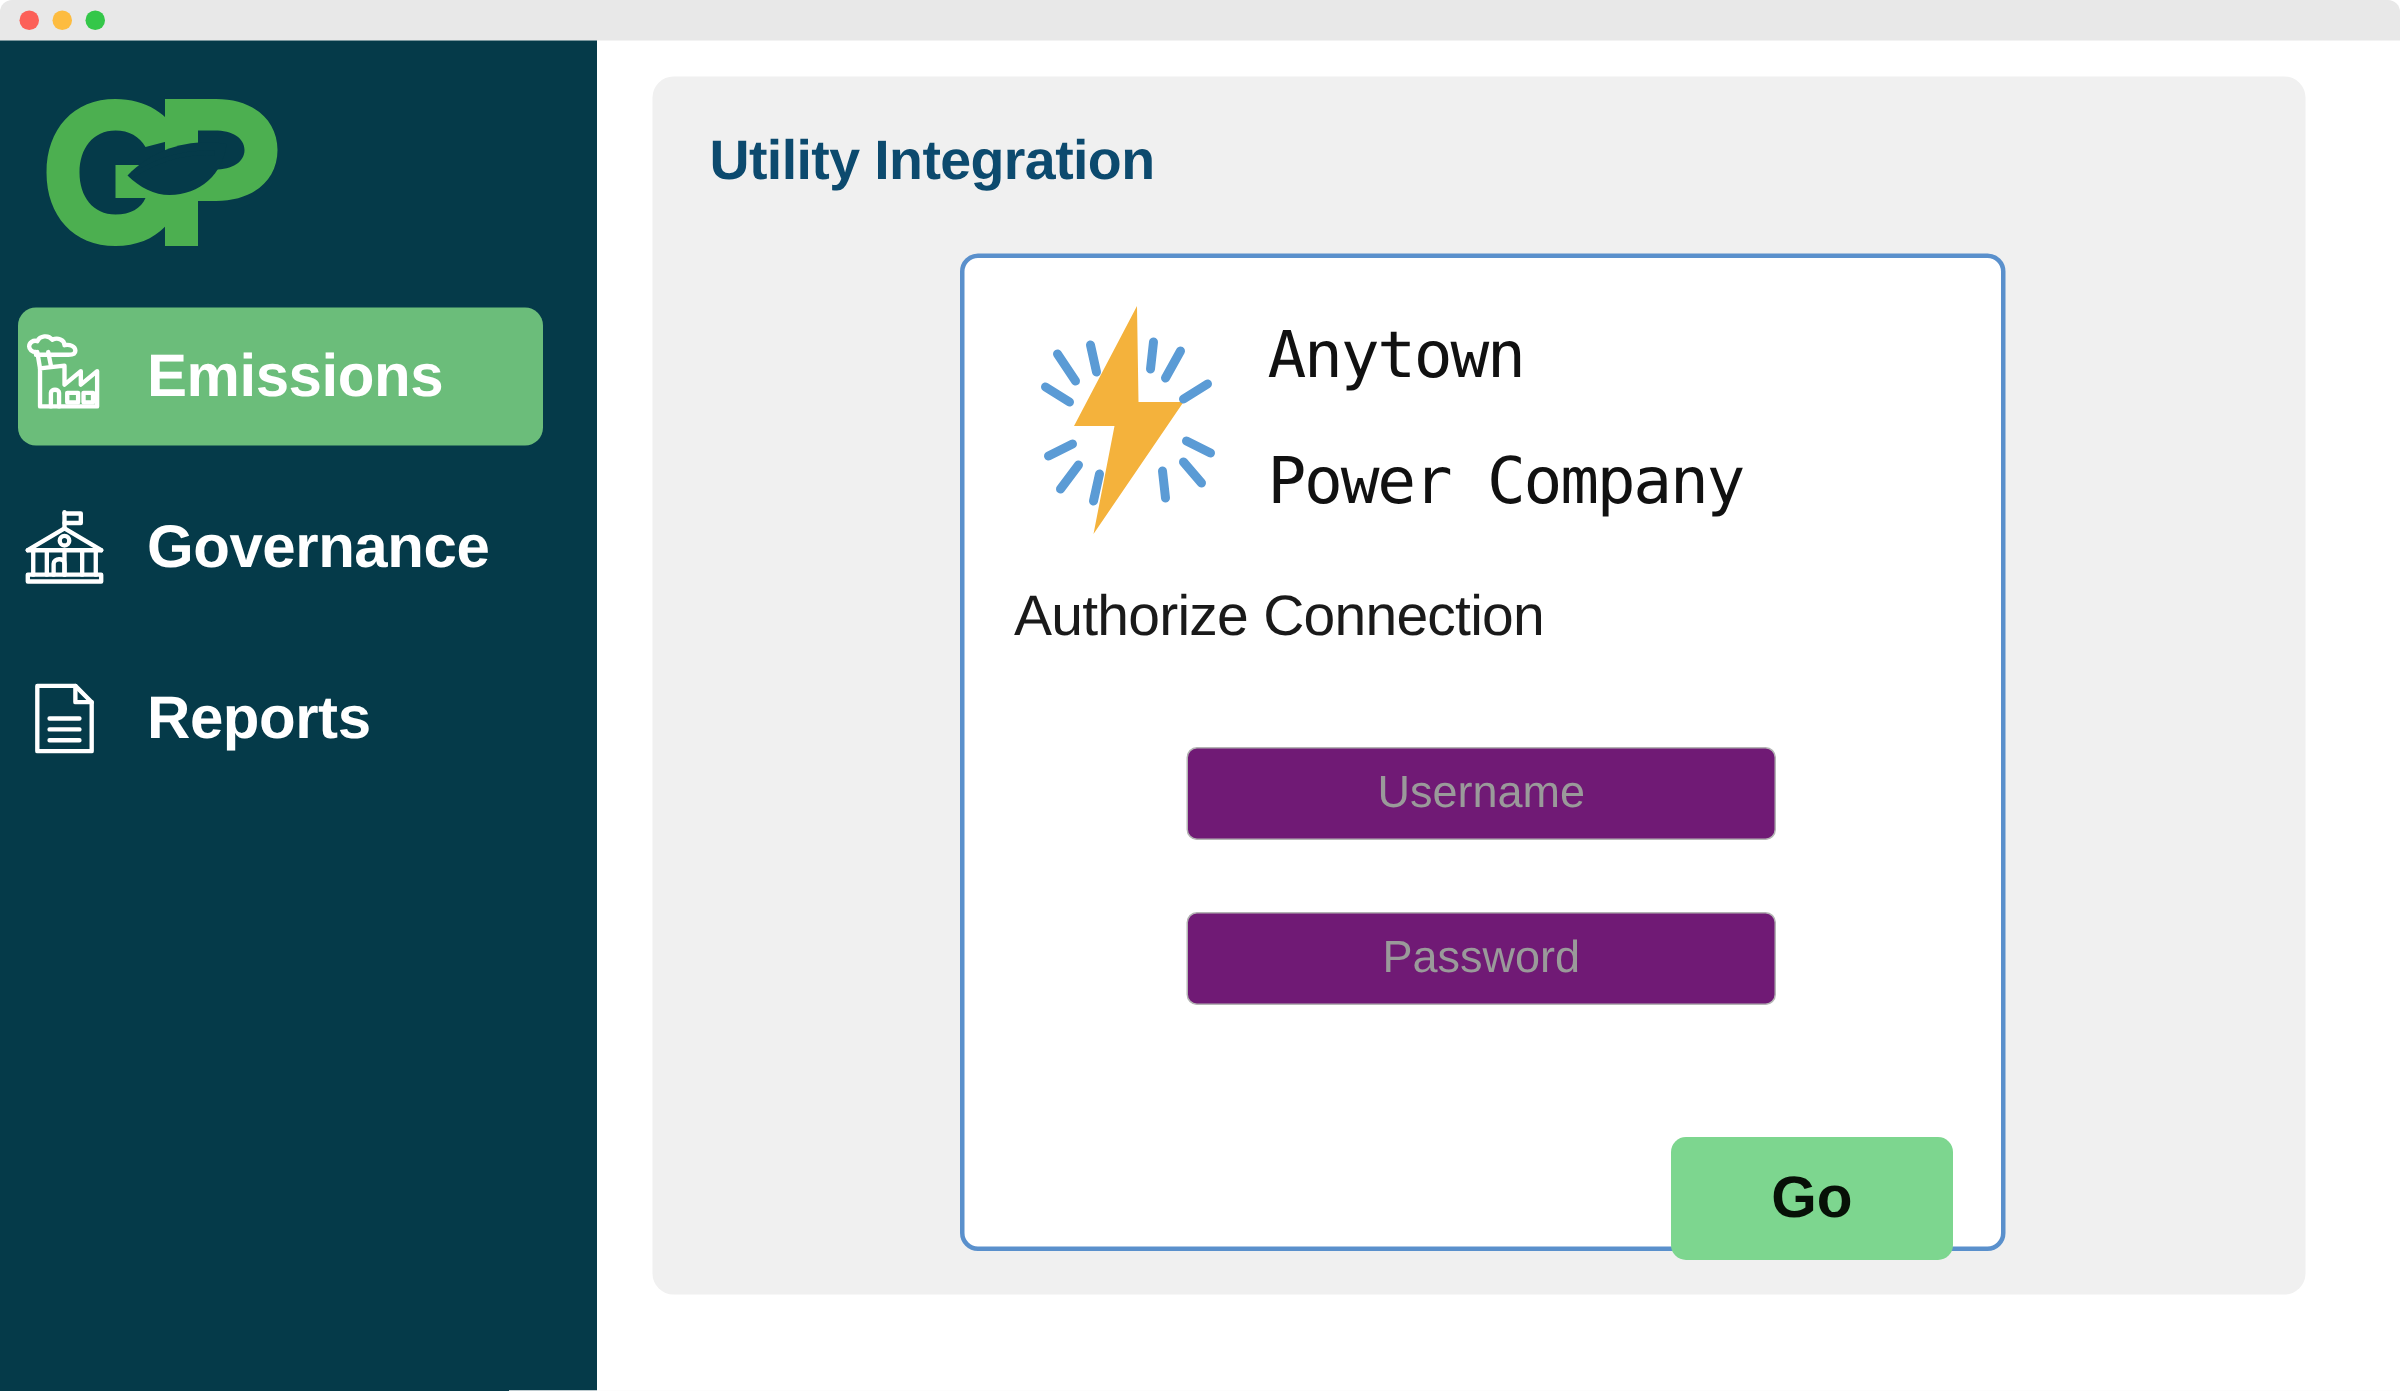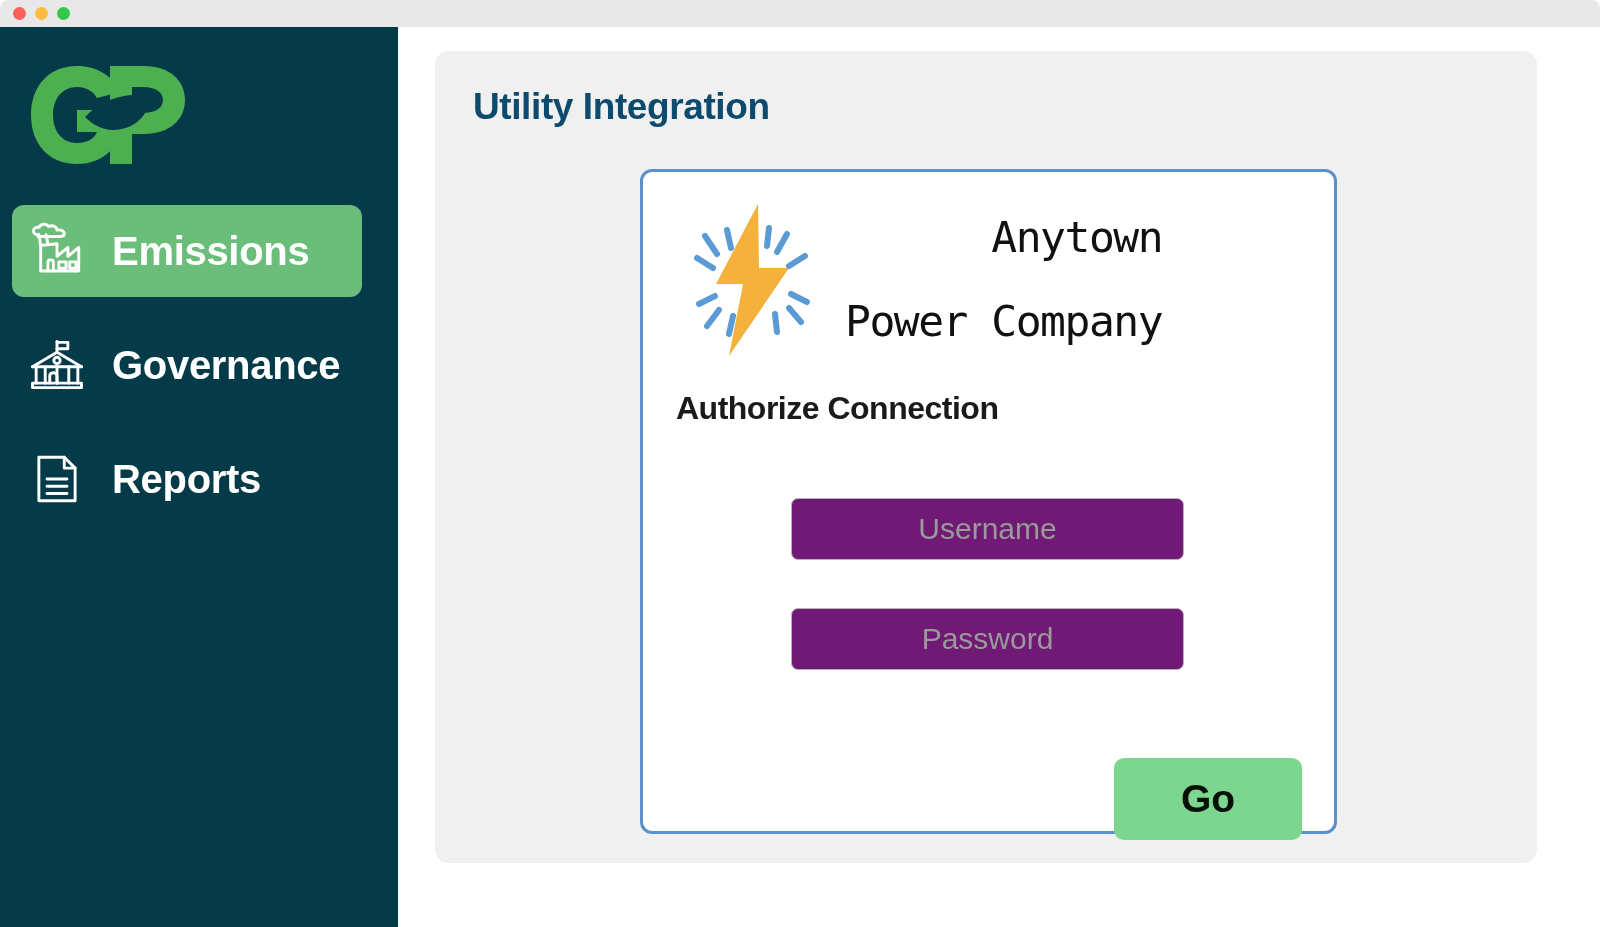--- a/index.html
+++ b/index.html
@@ -57,21 +57,20 @@
   }
 
   .nav { position: absolute; top: 178px; left: 0; width: 398px; }
 
   .nav-item {
     position: relative;
     display: flex;
     align-items: center;
     height: 92px;
     margin: 0 36px 22px 12px;
-    padding-left: 14px;
     border-radius: 12px;
     gap: 24px;
   }
   .nav-item.active { background: #6bbd7a; }
 
   .nav-icon {
     width: 62px;
     height: 62px;
     display: flex;
     align-items: center;
@@ -137,29 +136,28 @@
     display: flex;
     flex-direction: column;
     justify-content: center;
     color: #111111;
     font-family: "DejaVu Sans Mono", monospace;
     font-size: 43px;
     font-weight: 400;
     line-height: 1.95;
     letter-spacing: -1.5px;
     white-space: nowrap;
-    align-items: flex-end;
   }
 
   .card-subtitle {
     position: absolute;
     top: 218px;
     left: 33px;
-    font-size: 32px;
-    font-weight: 700;
+    font-size: 38px;
+    font-weight: 400;
     color: #1a1a1a;
     letter-spacing: -0.5px;
   }
 
   .field {
     position: absolute;
     left: 148px;
     width: 393px;
     height: 62px;
     background: #701a75;

